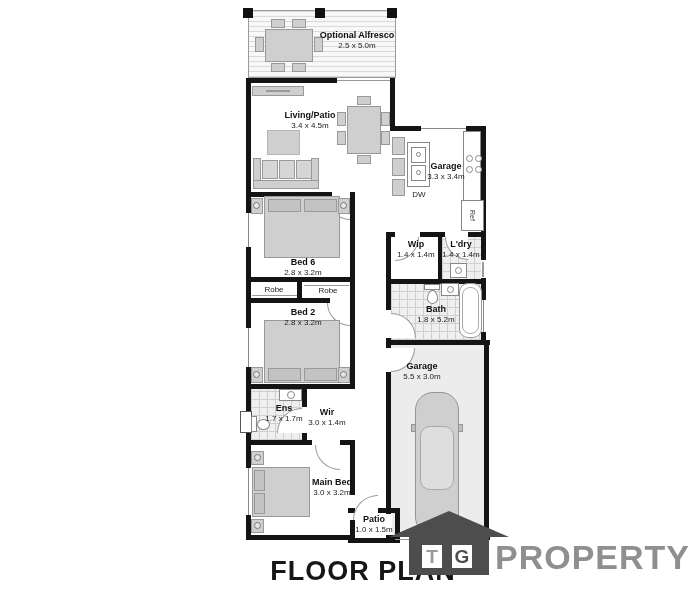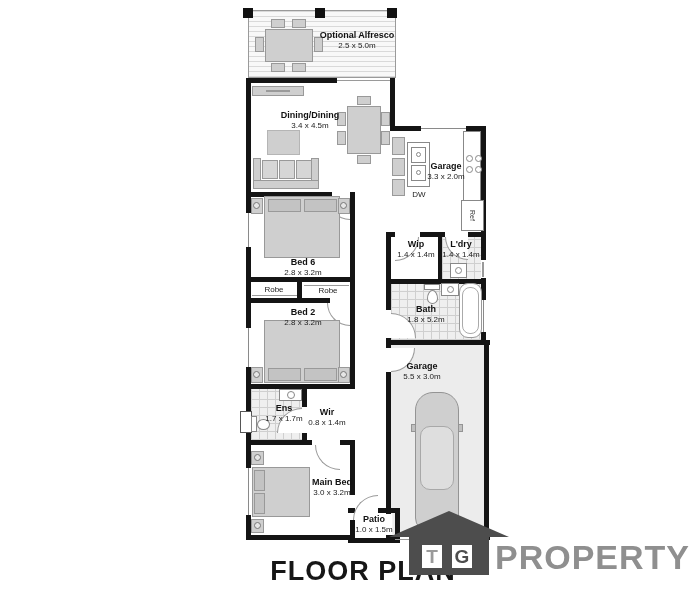--- a/index.html
+++ b/index.html
@@ -207,36 +207,36 @@
   <div style="position:absolute;left:415px;top:392px;width:44px;height:140px;background:#cfcfcf;border:1px solid #949494;border-radius:18px 18px 14px 14px;box-sizing:border-box;"></div>
   <div style="position:absolute;left:420px;top:426px;width:34px;height:64px;background:#dedede;border:1px solid #a8a8a8;border-radius:10px;box-sizing:border-box;"></div>
   <div style="position:absolute;left:411px;top:424px;width:5px;height:8px;background:#c0c0c0;border:1px solid #949494;box-sizing:border-box;"></div>
   <div style="position:absolute;left:458px;top:424px;width:5px;height:8px;background:#c0c0c0;border:1px solid #949494;box-sizing:border-box;"></div>
 
   <div class="lbl" style="left:357px;top:30px;">
     <div class="ln">Optional Alfresco</div>
       <div class="ld">2.5 x 5.0m</div>
     </div>
   <div class="lbl" style="left:310px;top:110px;">
-    <div class="ln">Dining/Dining</div>
+    <div class="ln">Living/Patio</div>
       <div class="ld">3.4 x 4.5m</div>
     </div>
   <div class="lbl" style="left:446px;top:161px;">
     <div class="ln">Garage</div>
-      <div class="ld">3.3 x 2.0m</div>
+      <div class="ld">3.3 x 3.4m</div>
     </div>
   <div class="lbl" style="left:416px;top:239px;">
     <div class="ln">Wip</div>
       <div class="ld">1.4 x 1.4m</div>
     </div>
   <div class="lbl" style="left:461px;top:239px;">
     <div class="ln">L'dry</div>
       <div class="ld">1.4 x 1.4m</div>
     </div>
-  <div class="lbl" style="left:426px;top:304px;">
+  <div class="lbl" style="left:436px;top:304px;">
     <div class="ln">Bath</div>
       <div class="ld">1.8 x 5.2m</div>
     </div>
   <div class="lbl" style="left:422px;top:361px;">
     <div class="ln">Garage</div>
       <div class="ld">5.5 x 3.0m</div>
     </div>
   <div class="lbl" style="left:303px;top:257px;">
     <div class="ln">Bed 6</div>
       <div class="ld">2.8 x 3.2m</div>
@@ -250,21 +250,21 @@
   <div class="lbl" style="left:303px;top:307px;">
     <div class="ln">Bed 2</div>
       <div class="ld">2.8 x 3.2m</div>
     </div>
   <div class="lbl" style="left:284px;top:403px;">
     <div class="ln">Ens</div>
       <div class="ld">1.7 x 1.7m</div>
     </div>
   <div class="lbl" style="left:327px;top:407px;">
     <div class="ln">Wir</div>
-      <div class="ld">0.8 x 1.4m</div>
+      <div class="ld">3.0 x 1.4m</div>
     </div>
   <div class="lbl" style="left:332px;top:477px;">
     <div class="ln">Main Bed</div>
       <div class="ld">3.0 x 3.2m</div>
     </div>
   <div class="lbl" style="left:374px;top:514px;background:#fff;">
     <div class="ln">Patio</div>
       <div class="ld">1.0 x 1.5m</div>
     </div>
 

